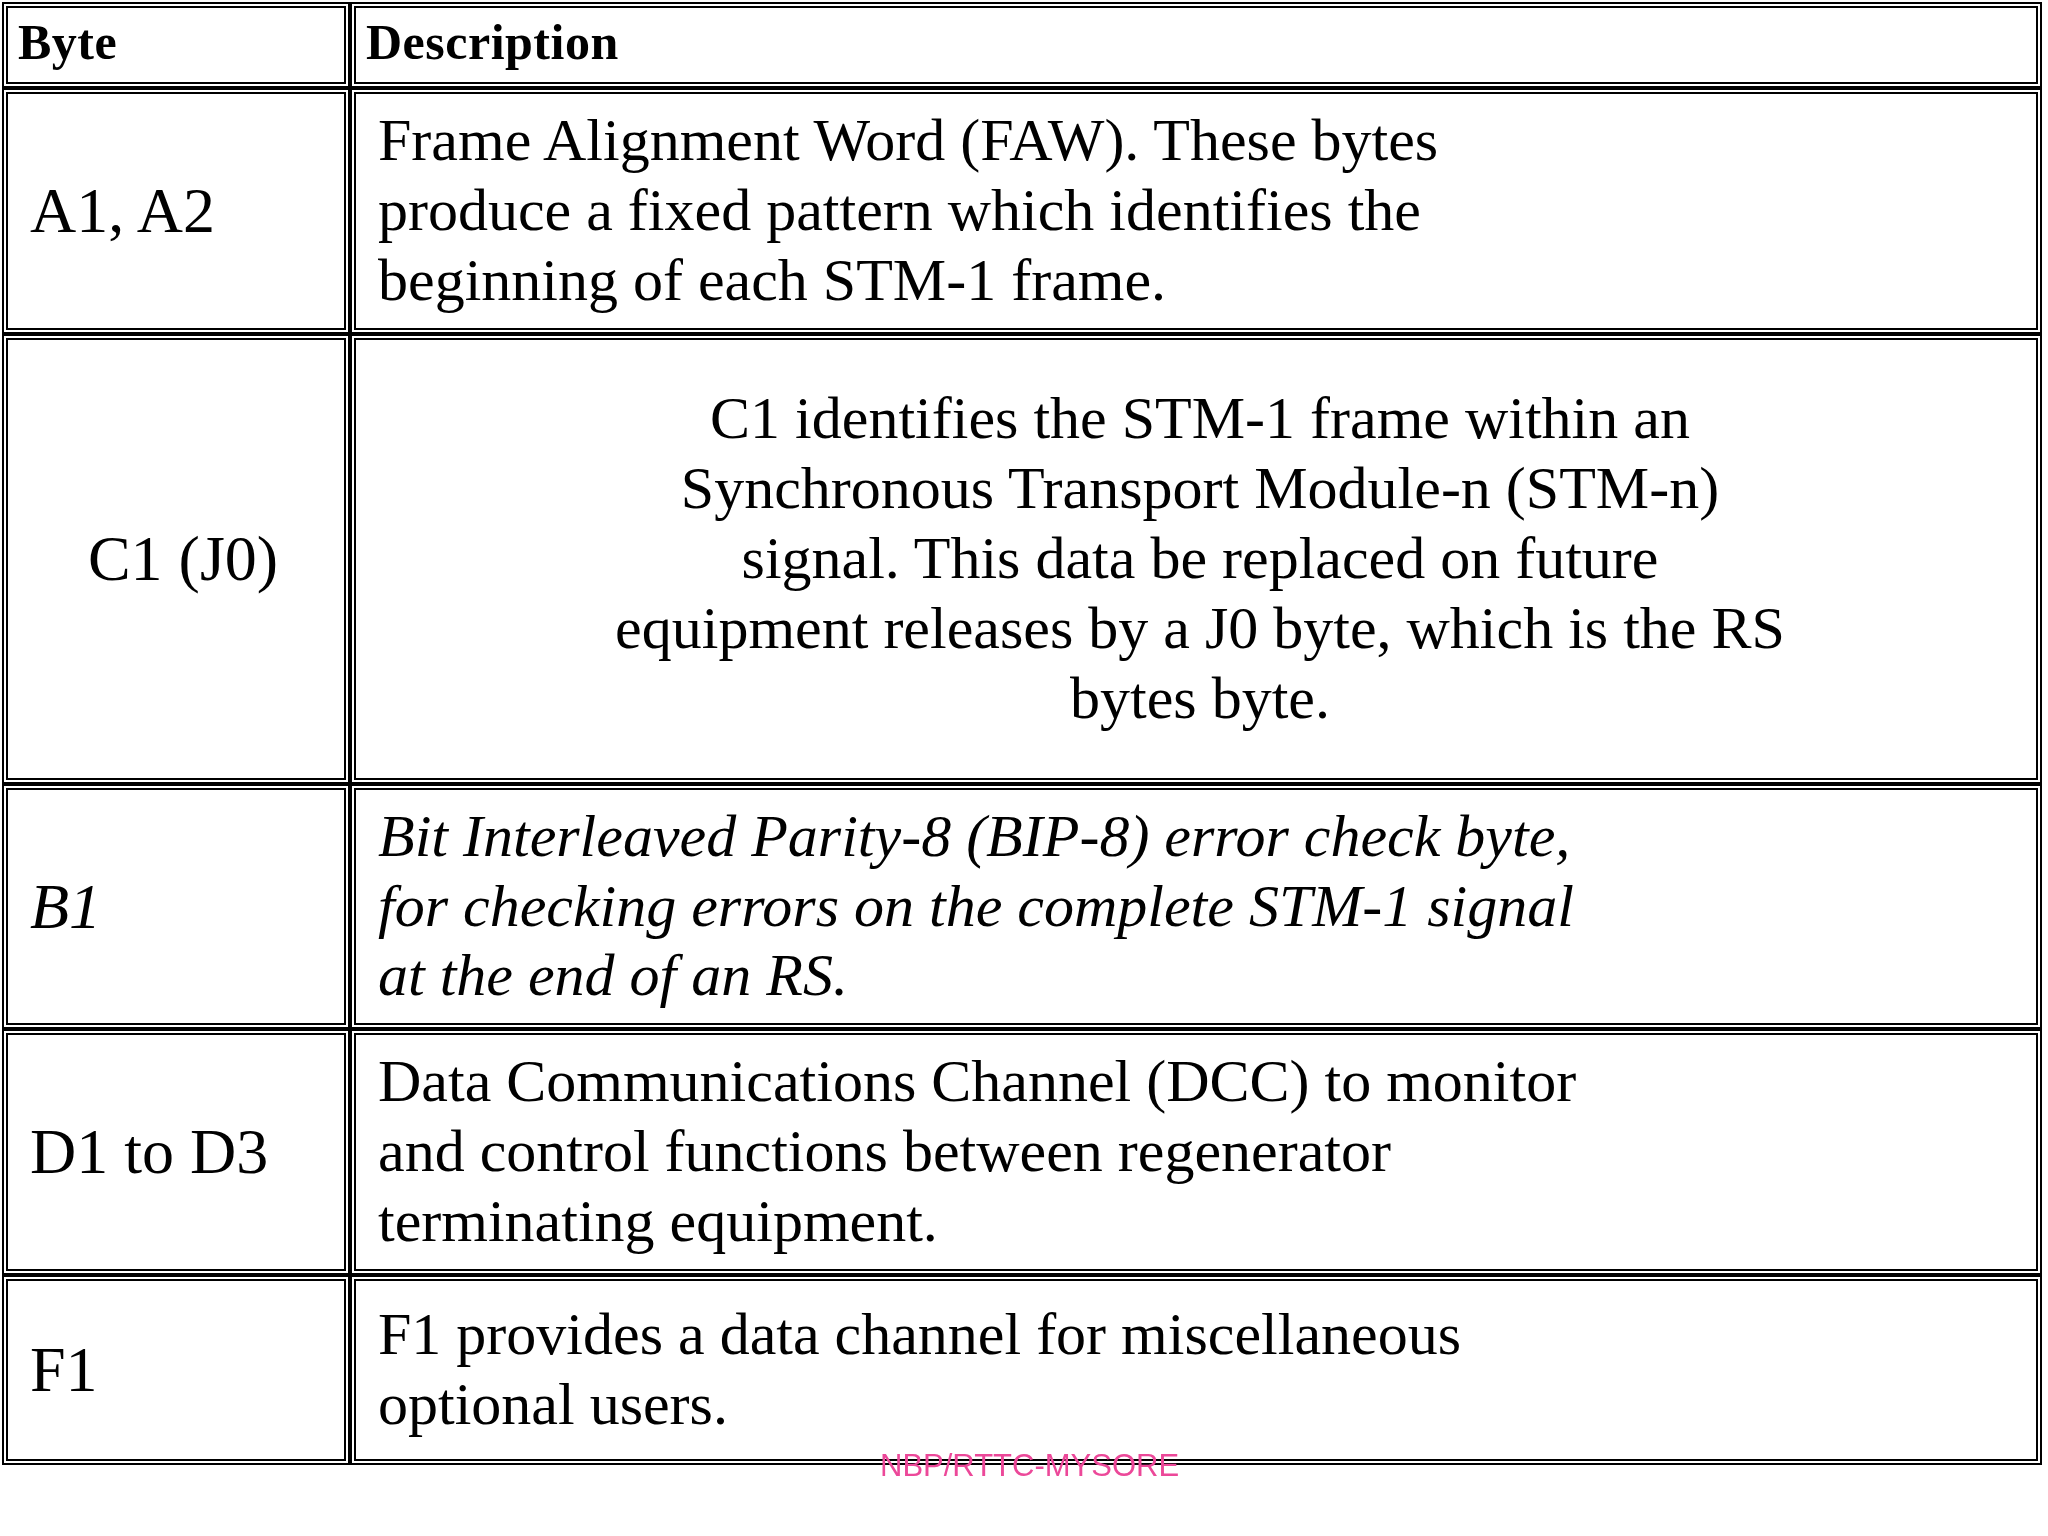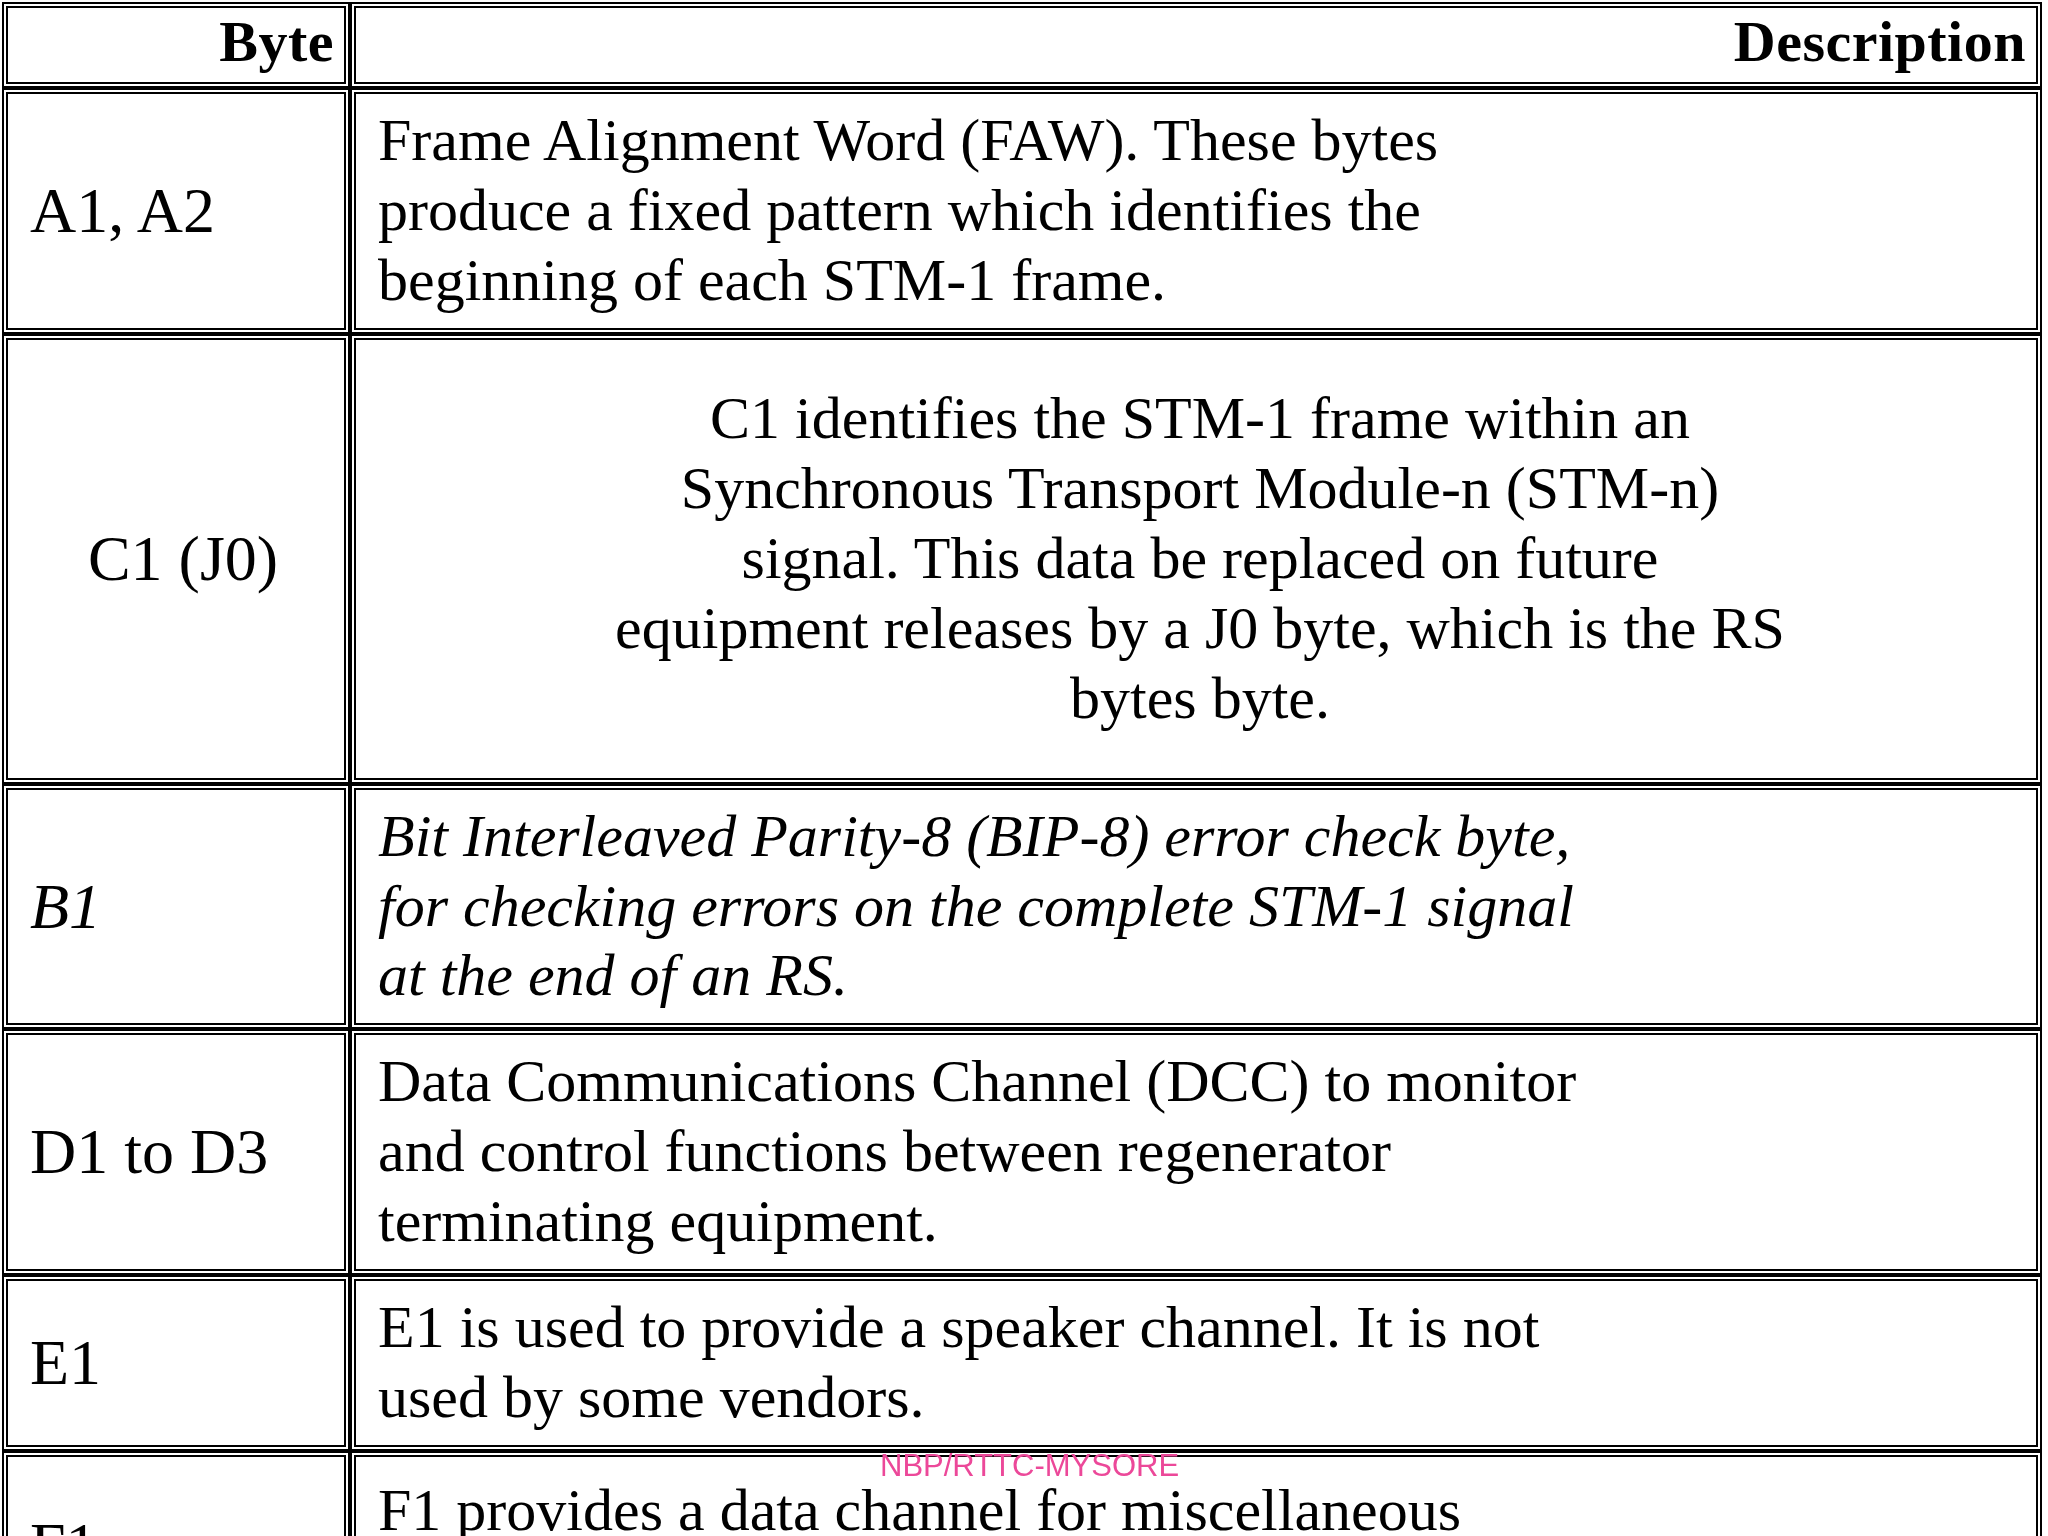--- a/index.html
+++ b/index.html
@@ -35,23 +35,23 @@
     box-sizing: border-box;
   }
 
   col.col-byte { width: 348px; }
   col.col-desc { width: 1692px; }
 
   
   tr.header-row th {
     height: 86px;
     font-weight: bold;
-    font-size: 58px;
+    font-size: 50px;
     line-height: 1.0;
-    text-align: right;
+    text-align: left;
     letter-spacing: 0.5px;
   }
 
   th.header-byte .cell-inner,
   th.header-desc .cell-inner {
     padding: 4px 10px 10px 10px;
   }
 
   
   td.byte-cell {
@@ -167,31 +167,20 @@
         </td>
         <td class="desc-cell">
           <div class="cell-inner">
             <div class="desc-line">Data Communications Channel (DCC) to monitor</div>
             <div class="desc-line">and control functions between regenerator</div>
             <div class="desc-line">terminating equipment.</div>
           </div>
         </td>
       </tr>
 
-      <tr class="row-e1">
-        <td class="byte-cell">
-          <div class="cell-inner">E1</div>
-        </td>
-        <td class="desc-cell">
-          <div class="cell-inner">
-            <div class="desc-line">E1 is used to provide a speaker channel. It is not</div>
-            <div class="desc-line">used by some vendors.</div>
-          </div>
-        </td>
-      </tr>
 
       <tr class="row-f1">
         <td class="byte-cell">
           <div class="cell-inner">F1</div>
         </td>
         <td class="desc-cell">
           <div class="cell-inner">
             <div class="desc-line">F1 provides a data channel for miscellaneous</div>
             <div class="desc-line">optional users.</div>
           </div>

